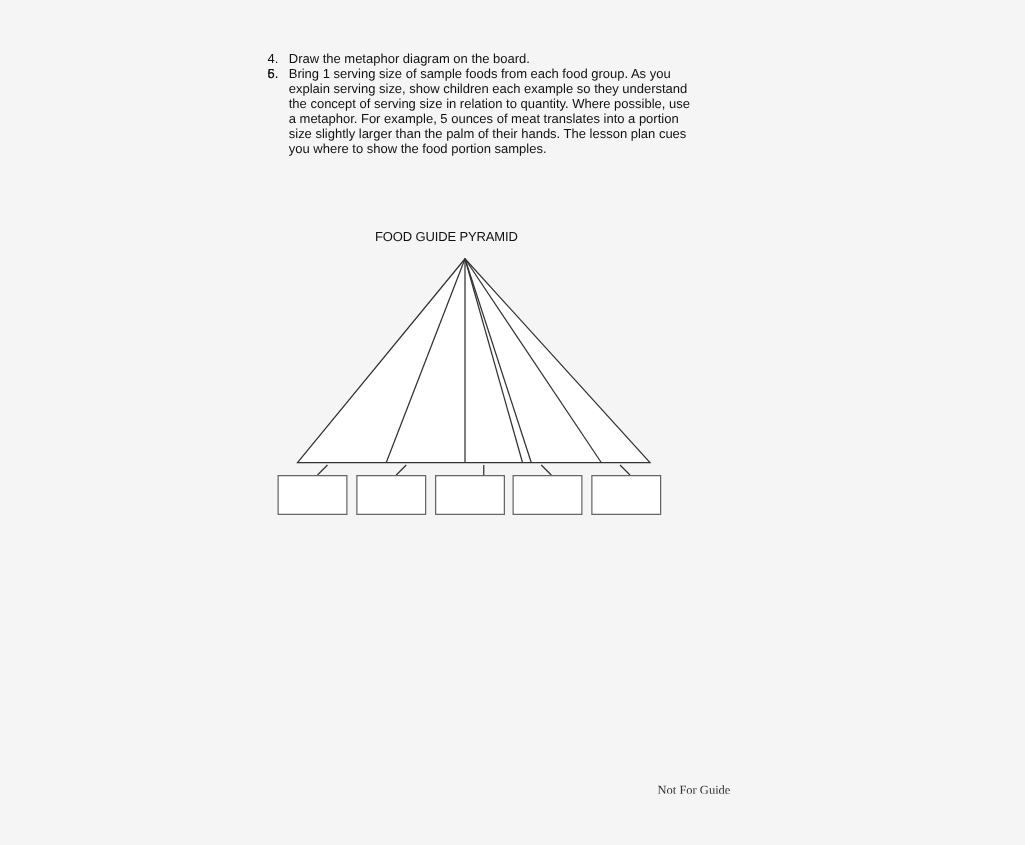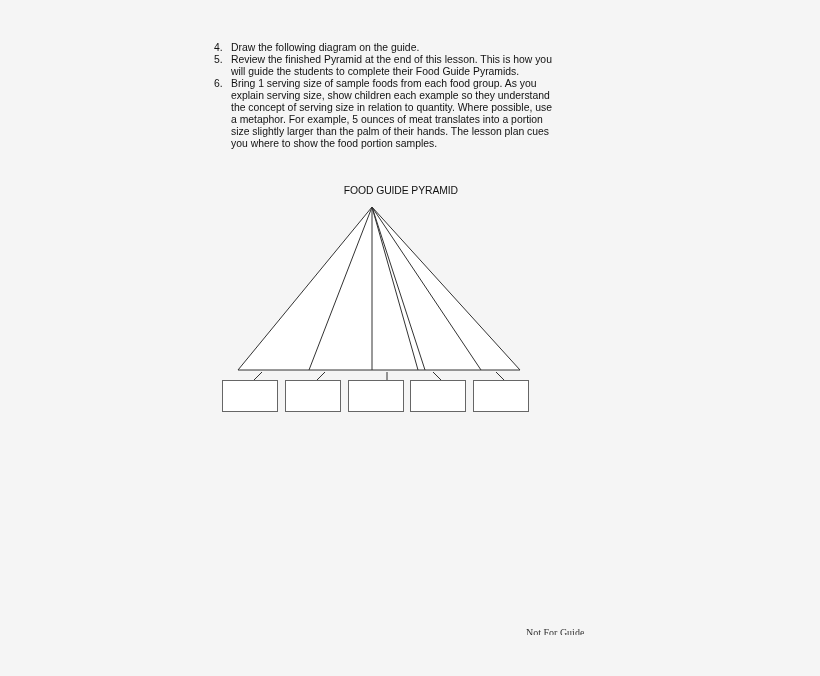--- a/index.html
+++ b/index.html
@@ -20,21 +20,21 @@
       font-size: 10.4px;
       line-height: 12px;
     }
     .step { position: relative; padding-left: 19px; }
     .step-num { position: absolute; left: 2px; top: 0; }
     .step-text { white-space: pre-line; }
     .title {
       position: absolute;
       left: 300px; width: 158px;
       top: 185px;
-      text-align: right;
+      text-align: left;
       font-size: 10.4px;
       line-height: 12px;
       letter-spacing: -0.1px;
     }
     .diagram { position: absolute; left: 0; top: 0; }
     .box {
       position: absolute;
       top: 380px;
       width: 54px; height: 30px;
       background: #ffffff;
@@ -50,26 +50,24 @@
       overflow: hidden;
       line-height: 12px;
     }
   </style>
 </head>
 <body>
 
 <ol class="steps">
   <li class="step">
     <span class="step-num">4.</span>
-    <span class="step-text">Draw the following diagram on the guide.</span>
+    <span class="step-text">Draw the metaphor diagram on the board.</span>
   </li>
   <li class="step">
     <span class="step-num">5.</span>
-    <span class="step-text">Review the finished Pyramid at the end of this lesson.  This is how you
-will guide the students to complete their Food Guide Pyramids.</span>
   </li>
   <li class="step">
     <span class="step-num">6.</span>
     <span class="step-text">Bring 1 serving size of sample foods from each food group.  As you
 explain serving size, show children each example so they understand
 the concept of serving size in relation to quantity.  Where possible, use
 a metaphor.  For example, 5 ounces of meat translates into a portion
 size slightly larger than the palm of their hands.  The lesson plan cues
 you where to show the food portion samples.</span>
   </li>

